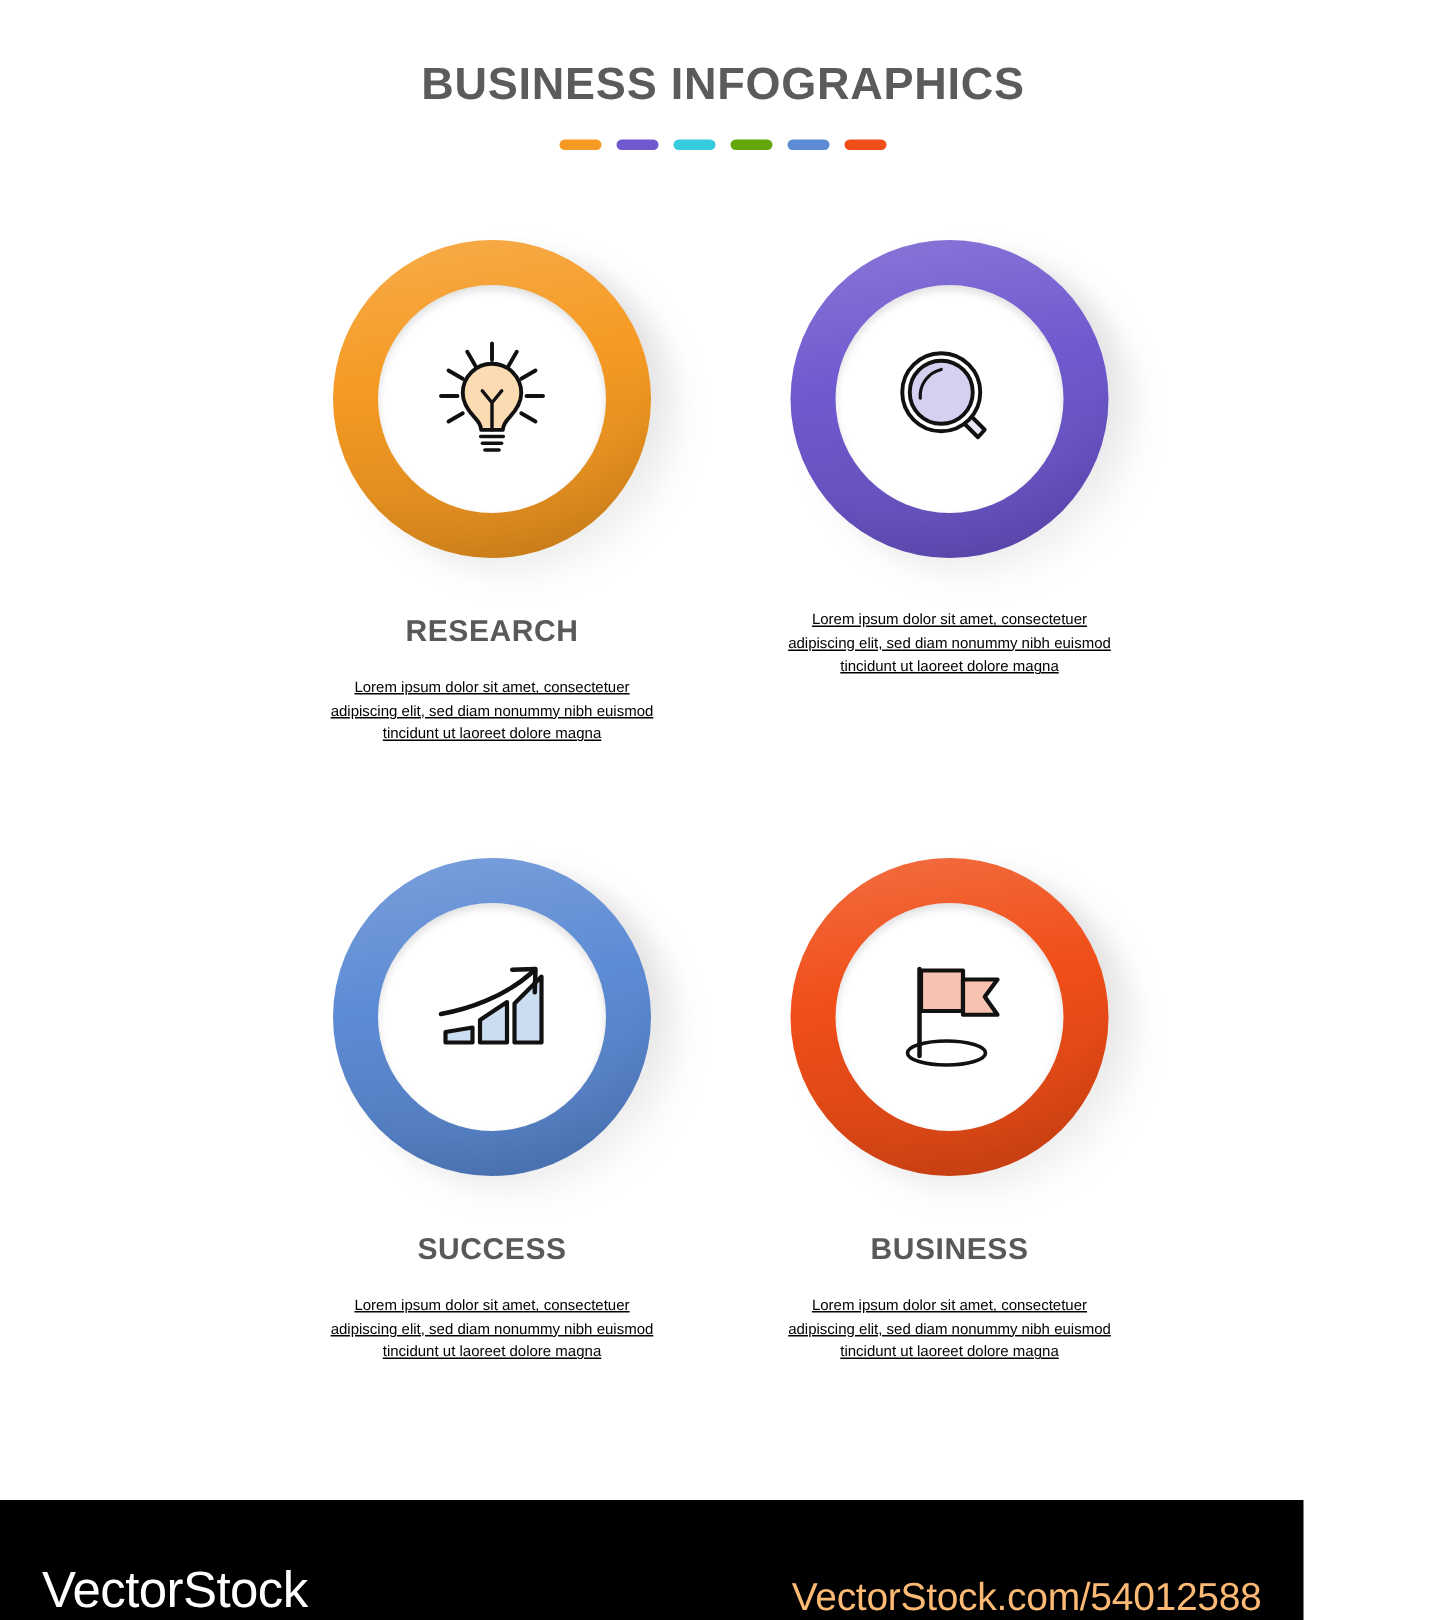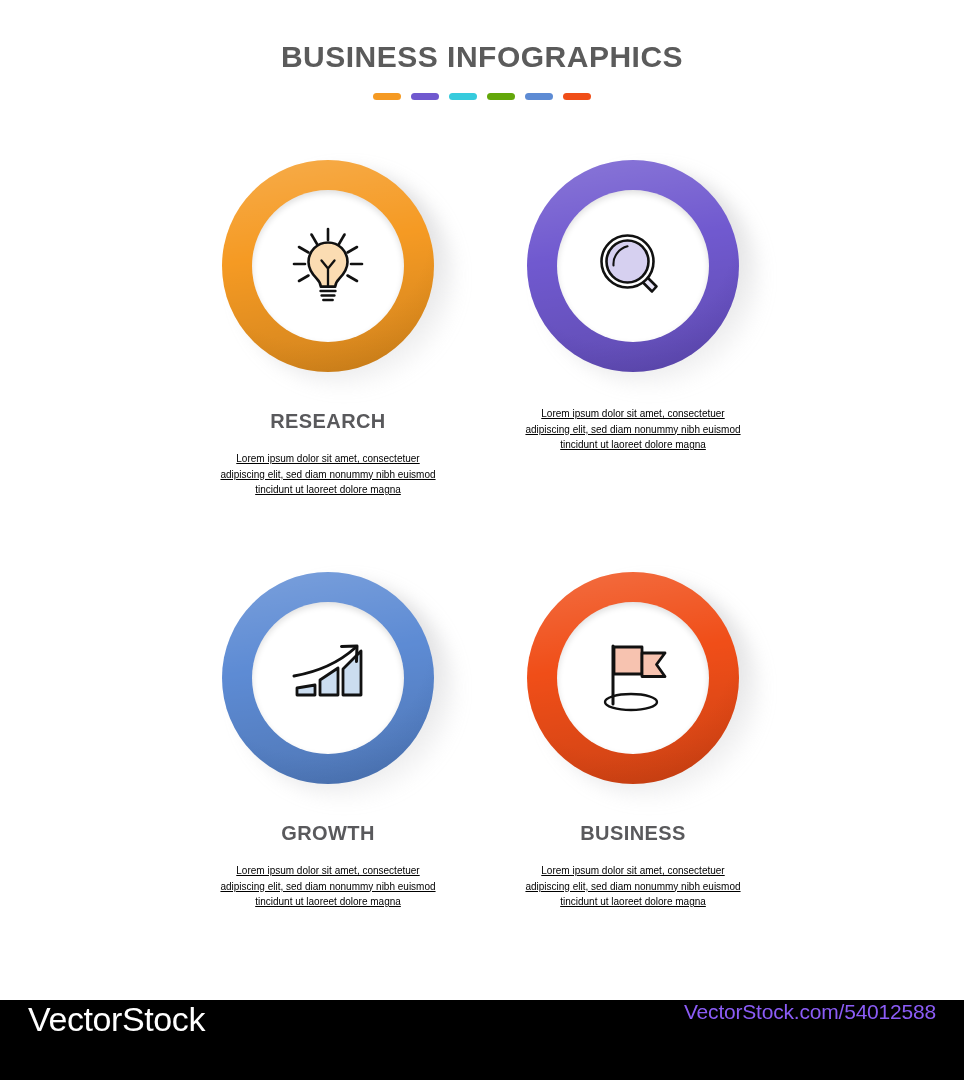--- a/index.html
+++ b/index.html
@@ -138,38 +138,38 @@
     margin: 18px auto 0 auto;
     width: 230px;
     text-decoration: underline;
   }
 
   
   #watermark-bar {
     position: absolute;
     left: 0;
     top: 1000px;
-    width: 964px;
+    width: 869px;
     height: 80px;
     background: #000000;
     display: flex;
-    align-items: flex-start;
+    align-items: flex-end;
     justify-content: space-between;
     box-sizing: border-box;
     padding: 0 28px;
   }
   #watermark-logo {
     color: #ffffff;
     font-size: 34px;
     font-weight: normal;
     letter-spacing: -0.4px;
   }
   #watermark-url {
-    color: #8b5cf6;
-    font-size: 21px;
+    color: #fdba74;
+    font-size: 26px;
     letter-spacing: -0.2px;
   }
 </style>
 </head>
 <body>
 
 <div id="infographic-canvas">
 
   <div id="header-block">
     <div id="main-title">BUSINESS INFOGRAPHICS</div>
@@ -242,21 +242,21 @@
           <svg class="icon-svg" width="74" height="70" viewBox="0 0 74 70">
             <path d="M6 52 L24 52 L24 42 L6 45 Z" fill="#CBDDF0" stroke="#111111" stroke-width="2.8" stroke-linejoin="round"></path>
             <path d="M29 52 L47 52 L47 25 L29 37 Z" fill="#CBDDF0" stroke="#111111" stroke-width="2.8" stroke-linejoin="round"></path>
             <path d="M52 52 L70 52 L70 8 L52 26 Z" fill="#CBDDF0" stroke="#111111" stroke-width="2.8" stroke-linejoin="round"></path>
             <path d="M3 33 C20 30 45 22 64 5" fill="none" stroke="#111111" stroke-width="3" stroke-linecap="round"></path>
             <path d="M50.5 3.5 L66 3 L65.5 18.5" fill="none" stroke="#111111" stroke-width="3" stroke-linecap="round" stroke-linejoin="round"></path>
           </svg>
         </div>
       </div>
     </div>
-    <div class="card-title">GROWTH</div>
+    <div class="card-title">SUCCESS</div>
     <div class="card-desc">Lorem ipsum dolor sit amet, consectetuer adipiscing elit, sed diam nonummy nibh euismod tincidunt ut laoreet dolore magna</div>
   </div>
 
   <div class="card" id="card-success">
     <div class="circle-wrap">
       <div class="circle-shadow"></div>
       <div class="ring" style="background: radial-gradient(circle at 42% 30%, rgb(240, 78, 24) 0%, rgb(240, 78, 24) 62%, rgb(220, 66, 16) 100%);">
         <div class="ring-inner">
           <svg class="icon-svg" width="74" height="74" viewBox="0 0 74 74">
             <path d="M18 6 L46 6 L46 33 L18 33 Z" fill="#F7C3B0" stroke="#111111" stroke-width="2.8" stroke-linejoin="round"></path>

